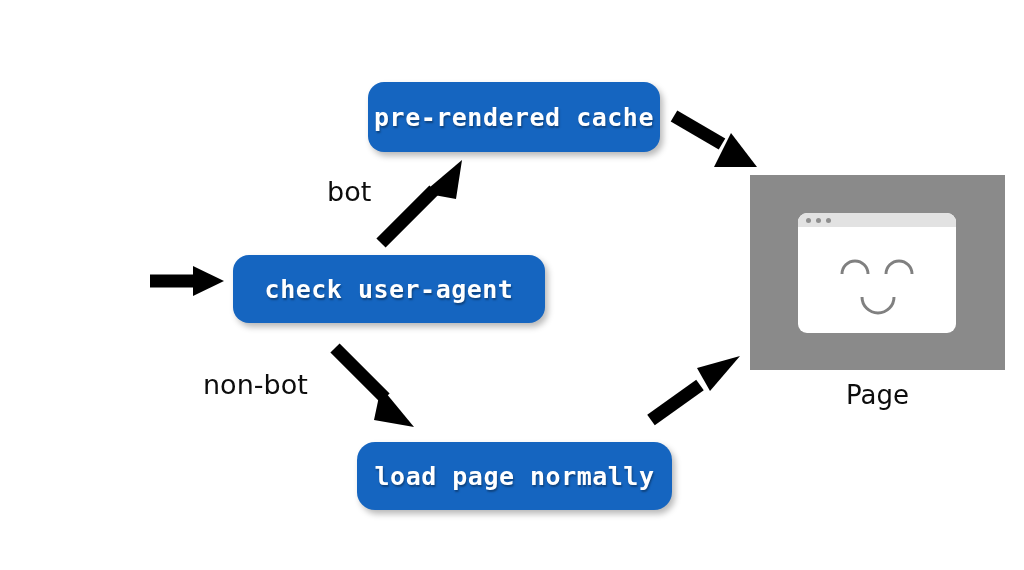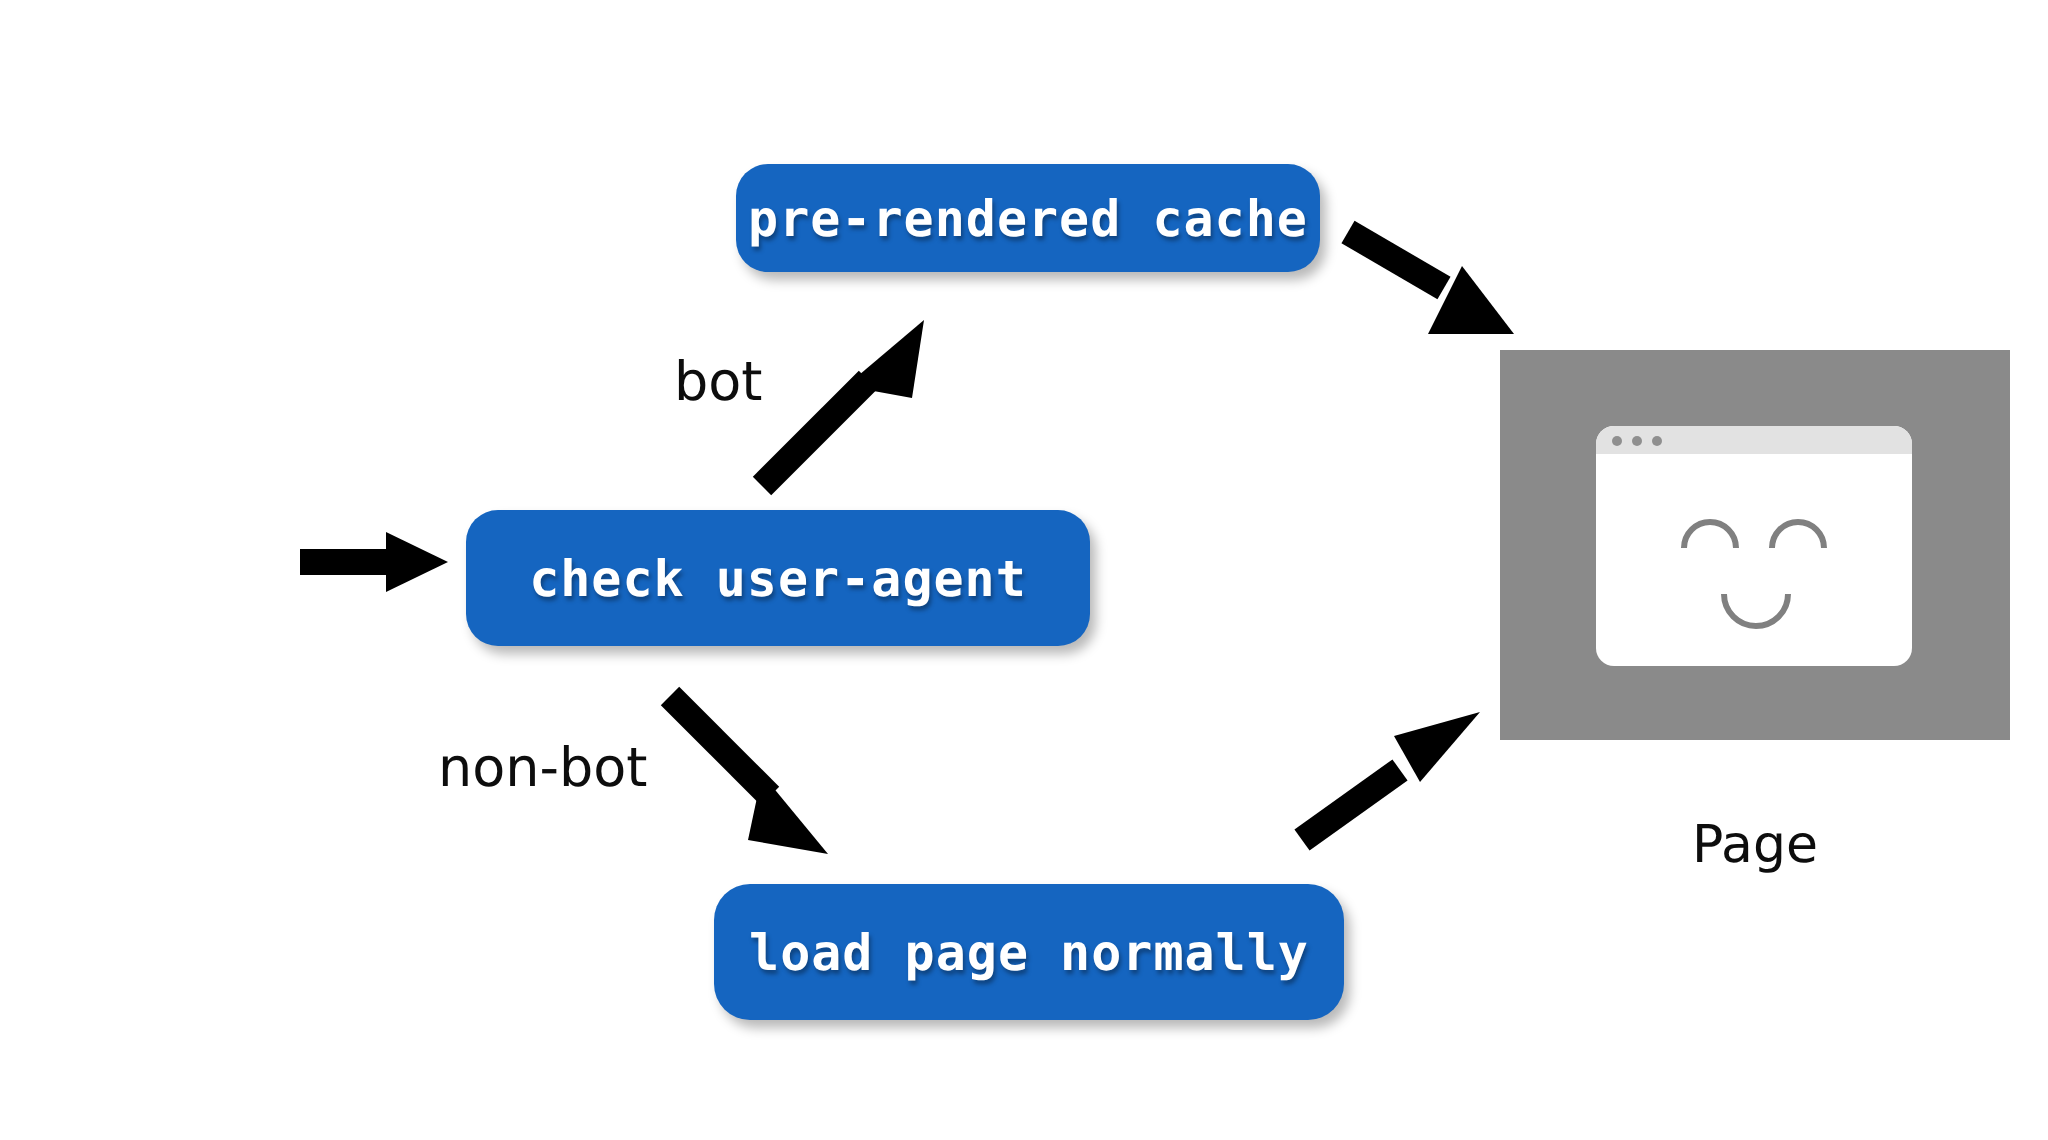--- a/index.html
+++ b/index.html
@@ -32,38 +32,38 @@
   .node-label {
     font-family: "DejaVu Sans Mono", monospace;
     font-size: 25px;
     font-weight: bold;
     color: #ffffff;
     letter-spacing: 0.5px;
     text-shadow: 1px 2px 2px rgba(0,0,0,0.35);
     white-space: nowrap;
   }
 
-  #node-cache   { left: 368px; top: 82px;  width: 292px; height: 54px; }
+  #node-cache   { left: 368px; top: 82px;  width: 292px; height: 70px; }
   #node-check   { left: 233px; top: 255px; width: 312px; height: 68px; }
   #node-load    { left: 357px; top: 442px; width: 315px; height: 68px; border-radius: 18px; }
 
   
   .plain-label {
     position: absolute;
     font-family: "DejaVu Sans", sans-serif;
     font-size: 27px;
     color: #0d0d0d;
     white-space: nowrap;
   }
   #label-request { left: 10px;  top: 268px; }
-  #label-bot     { left: 337px; top: 176px; }
-  #label-nonbot  { left: 219px; top: 369px; }
+  #label-bot     { left: 327px; top: 176px; }
+  #label-nonbot  { left: 203px; top: 369px; }
   #label-page    {
     left: 750px; top: 380px; width: 255px;
-    text-align: center; font-size: 26px; margin-top: 28px;
+    text-align: center; font-size: 26px;
   }
 
   
   #arrow-layer {
     position: absolute;
     left: 0; top: 0;
     width: 1024px; height: 570px;
     pointer-events: none;
   }
 

